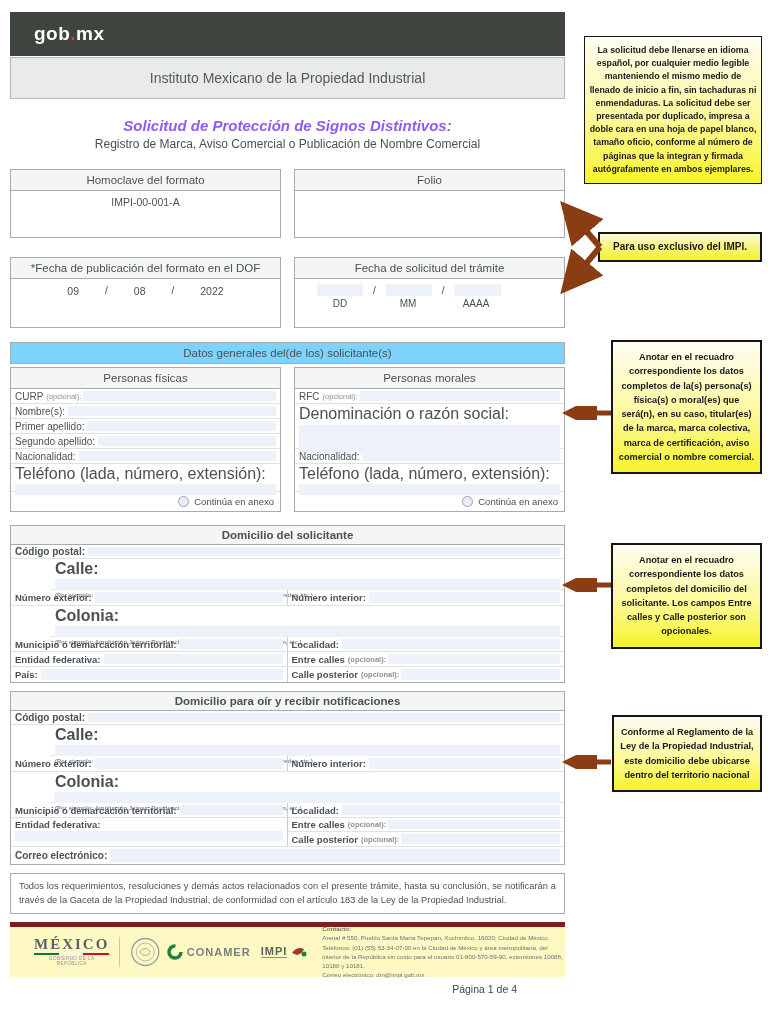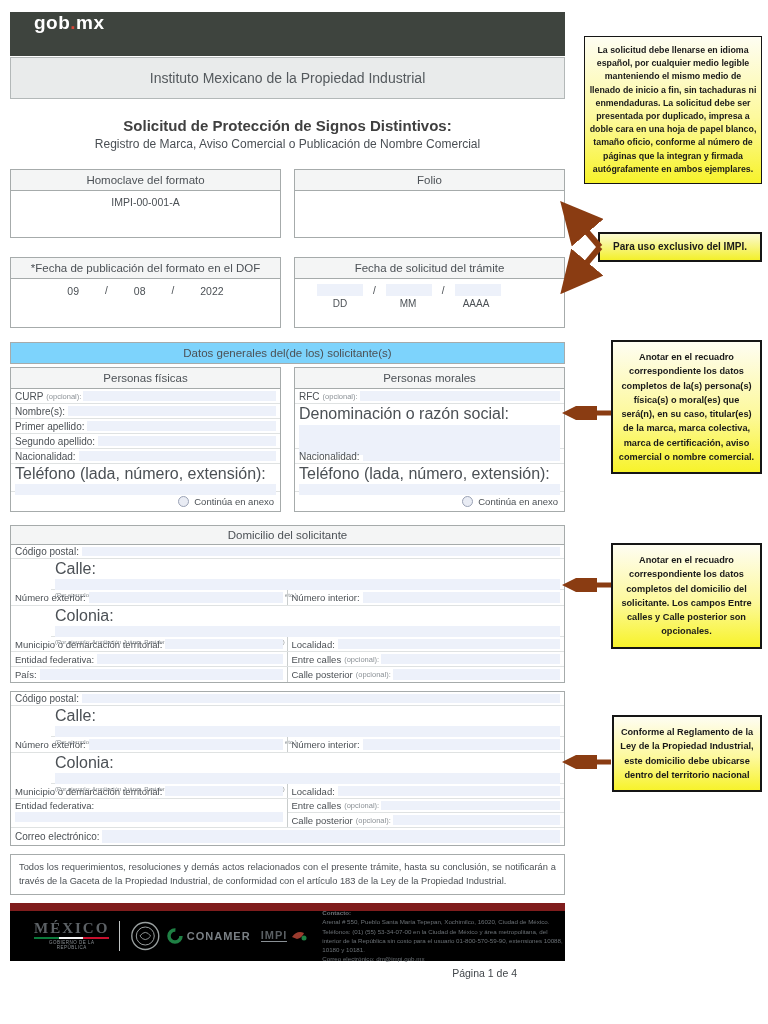--- a/index.html
+++ b/index.html
@@ -1,28 +1,28 @@
 <!DOCTYPE html>
 <html><head>
 <meta charset="utf-8">
 <style>
   html,body{margin:0;padding:0;}
   body{width:768px;height:1024px;position:relative;background:#fff;overflow:hidden;
        font-family:"Liberation Sans",sans-serif;color:#4b5055;}
   .form-col{position:absolute;left:10px;top:12px;width:555px;}
 
   
-  .gobbar{height:44px;background:#3e443e;display:flex;align-items:flex-start;padding-left:24px;}
+  .gobbar{height:44px;background:#3e443e;display:flex;align-items:center;padding-left:24px;}
   .gobbar .wm{color:#fff;font-size:19px;font-weight:bold;letter-spacing:.5px;}
   .gobbar .dot{color:#d84437;}
   .inst{border:1px solid #b3b8b8;background:#e9ebeb;height:40px;line-height:40px;
         text-align:center;font-size:14px;color:#54595d;margin-top:1px;}
 
   .titleblock{margin-top:18px;text-align:center;}
-  .t1{font-size:15px;font-weight:bold;color:#404040;}
+  .t1{font-size:15px;font-weight:bold;color:#8b5cf6;font-style:italic;}
   .t2{font-size:12px;color:#4a4f54;margin-top:3px;}
 
   
   .box{border:1px solid #a6abab;background:#fff;box-sizing:border-box;}
   .hdr{background:#f4f5f5;border-bottom:1px solid #a6abab;text-align:center;
        font-size:11.5px;color:#4c5156;height:20px;line-height:20px;}
   .row2{display:flex;gap:13px;}
   .half{width:271px;}
 
   .hfbody{height:46px;box-sizing:border-box;}
@@ -50,42 +50,42 @@
   .tint{flex:1;align-self:stretch;background:#edf1fa;margin:2px 0;}
 
   .telblock{border-bottom:1px solid #dfe2e2;padding:1px 4px 2px;box-sizing:border-box;height:28px;}
   .tintline{height:11px;background:#edf1fa;margin-top:1px;}
   .anexorow{height:19px;display:flex;justify-content:flex-end;align-items:center;
             gap:5px;padding-right:6px;font-size:9.5px;}
   .radio{width:9px;height:9px;border:1px solid #9aa2b5;border-radius:50%;background:#e9ecf4;flex:0 0 auto;}
   .denomblock{height:45px;border-bottom:1px solid #dfe2e2;padding:1px 4px;box-sizing:border-box;}
   .denomtint{height:30px;background:#edf1fa;margin-top:2px;}
 
-  .dom{margin-top:13px;}
+  .dom{margin-top:13px;font-weight:bold;}
   .dom2{margin-top:8px;}
   .dom .hdr,.sec .hdr{height:18px;line-height:18px;}
   .calleblock{border-bottom:1px solid #dfe2e2;padding:1px 4px 1px;box-sizing:border-box;height:31px;margin-left:40px;}
   .hint{font-size:6px;color:#848a8f;margin-top:2px;white-space:nowrap;overflow:hidden;}
   .split{display:flex;border-bottom:1px solid #dfe2e2;}
   .split:last-child{border-bottom:none;}
   .lc{width:50%;border-right:1px solid #c9cdcd;box-sizing:border-box;}
   .rc{flex:1;}
   .cell{display:flex;align-items:center;padding:0 4px;font-size:9.5px;box-sizing:border-box;height:100%;}
   .talla{height:28px;}
   .tallcell{padding:1px 4px;box-sizing:border-box;font-size:9.5px;}
   .tallcell .tintline{height:10px;}
   .rsub{height:14px;display:flex;align-items:center;padding:0 4px;font-size:9.5px;
         border-bottom:1px solid #dfe2e2;box-sizing:border-box;}
   .rsub:last-child{border-bottom:none;}
 
   .legal{border:1px solid #a6abab;margin-top:8px;padding:5px 8px;font-size:9.3px;
          line-height:1.55;color:#4b5055;text-align:justify;}
 
   
-  .footer{margin-top:8px;border-top:8px solid #7f1d1d;background:#000000;height:50px;
+  .footer{margin-top:8px;border-top:5px solid #7f1d1d;background:#fef9c3;height:50px;
           display:flex;align-items:center;}
   .mexico{margin-left:24px;text-align:center;}
   .mexico .word{font-family:"Liberation Serif",serif;font-size:15px;letter-spacing:2px;
                 color:#5c6165;font-weight:bold;line-height:1;}
   .tricolor{height:2px;margin-top:1px;
             background:linear-gradient(90deg,#0b7a3b 0 33%,#f5f5f5 33% 66%,#c8102e 66%);}
   .mexico .sub{font-size:4.5px;color:#8a9095;letter-spacing:.5px;margin-top:1px;}
   .vdiv{width:1px;height:30px;background:#c2c6c6;margin:0 10px;}
   .conamer{display:flex;align-items:center;gap:4px;margin-left:6px;}
   .con-txt{font-size:11px;color:#7a8085;font-weight:bold;letter-spacing:1px;}
@@ -293,20 +293,21 @@
           <div class="cell">
             <span class="lbl">Calle posterior</span>
             <span class="opt">(opcional):</span>
             <span class="tint"></span>
           </div>
         </div>
     </div>
   </div>
 
   <div class="box dom dom2 sec">
+    <div class="hdr">Domicilio para oír y recibir notificaciones</div>
     <div class="frow r14">
         <span class="lbl">Código postal:</span>
         <span class="tint"></span>
       </div>
     <div class="calleblock">
       <span class="lbl">Calle:</span>
       <div class="tintline"></div>
       <div class="hint">(Por ejemplo: Avenida Insurgentes Sur, Boulevard Ávila Camacho, Calzada, Corredor, etc.)</div>
     </div>
     <div class="split" style="height:15px;">

